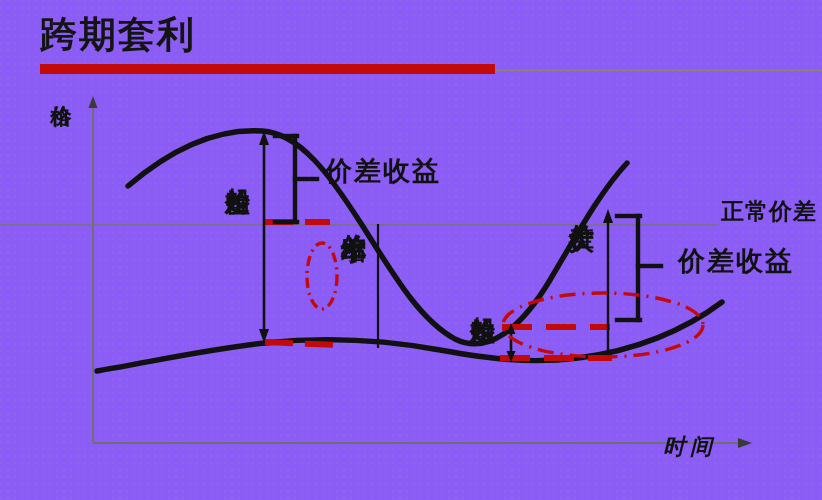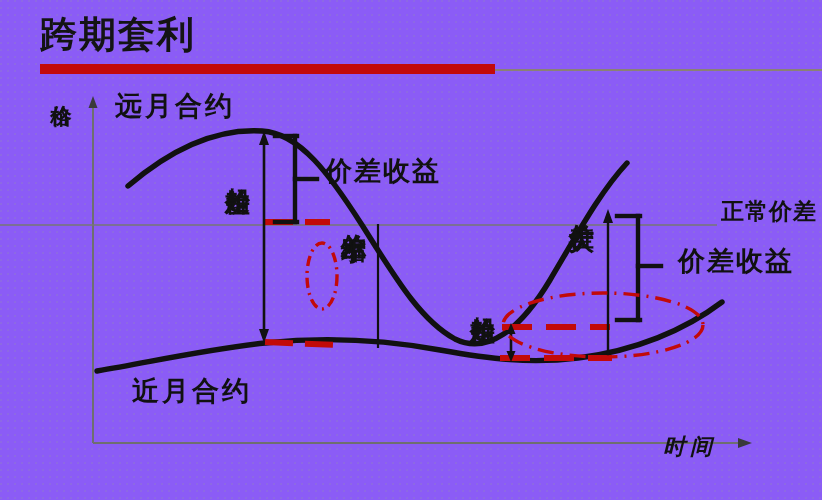--- a/index.html
+++ b/index.html
@@ -152,23 +152,21 @@
       <line x1="638" y1="266" x2="661" y2="266"></line>
     </g>
 
     <ellipse cx="603" cy="325" rx="100" ry="32" fill="none" stroke="#c20a0a" stroke-width="3.4" stroke-dasharray="16 7 2 7"></ellipse>
   </svg>
 
   <div class="lbl vert" style="left:50px; top:88px; font-size:21px;">价格</div>
 
   <div class="lbl" style="left:663px; top:436px; font-size:22px; letter-spacing:5px;font-style:italic;">时间</div>
 
-  <div class="lbl" style="left:115px; top:93px; font-size:27px; letter-spacing:3px;">远月合约</div>
 
-  <div class="lbl" style="left:132px; top:378px; font-size:27px; letter-spacing:3px;">近月合约</div>
 
   <div class="lbl" style="left:721px; top:200px; font-size:23px; letter-spacing:1px;">正常价差</div>
 
   <div class="lbl vert" style="left:225px; top:168px; font-size:25px;">起始价差</div>
 
   <div class="lbl" style="left:325px; top:158px; font-size:27px; letter-spacing:2px;">价差收益</div>
 
   <div class="lbl vert" style="left:341px; top:214px; font-size:25px;">价差缩小</div>
 
   <div class="lbl vert" style="left:470px; top:297px; font-size:25px;">起始价差</div>

